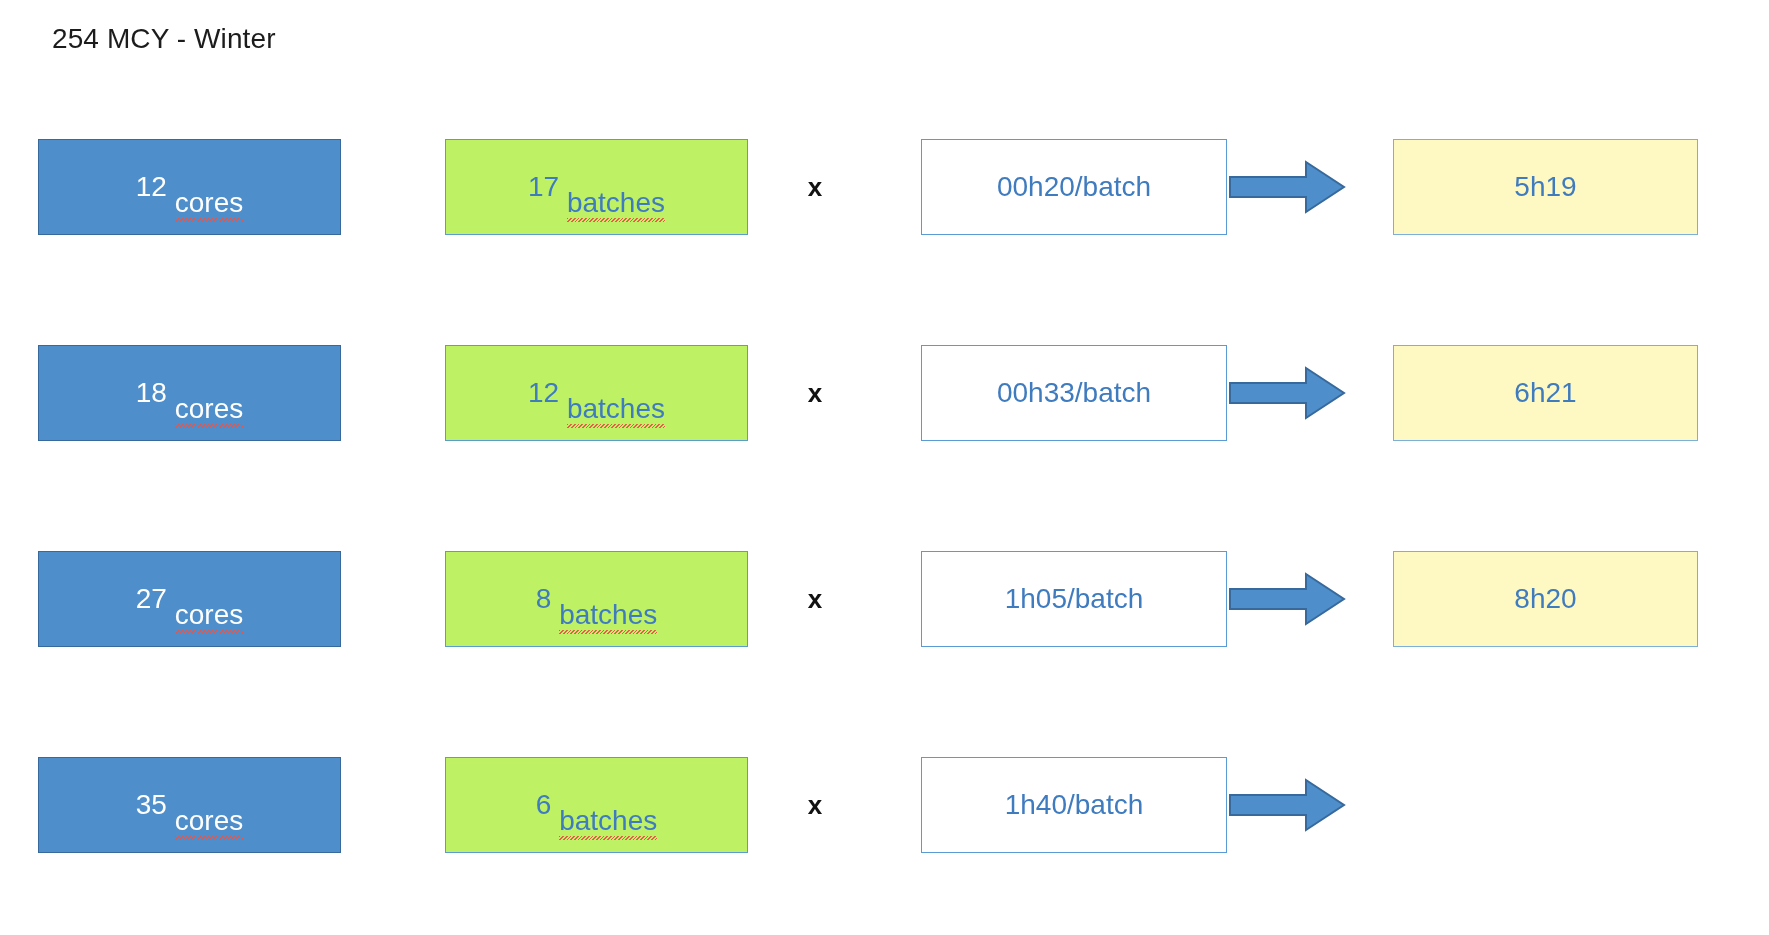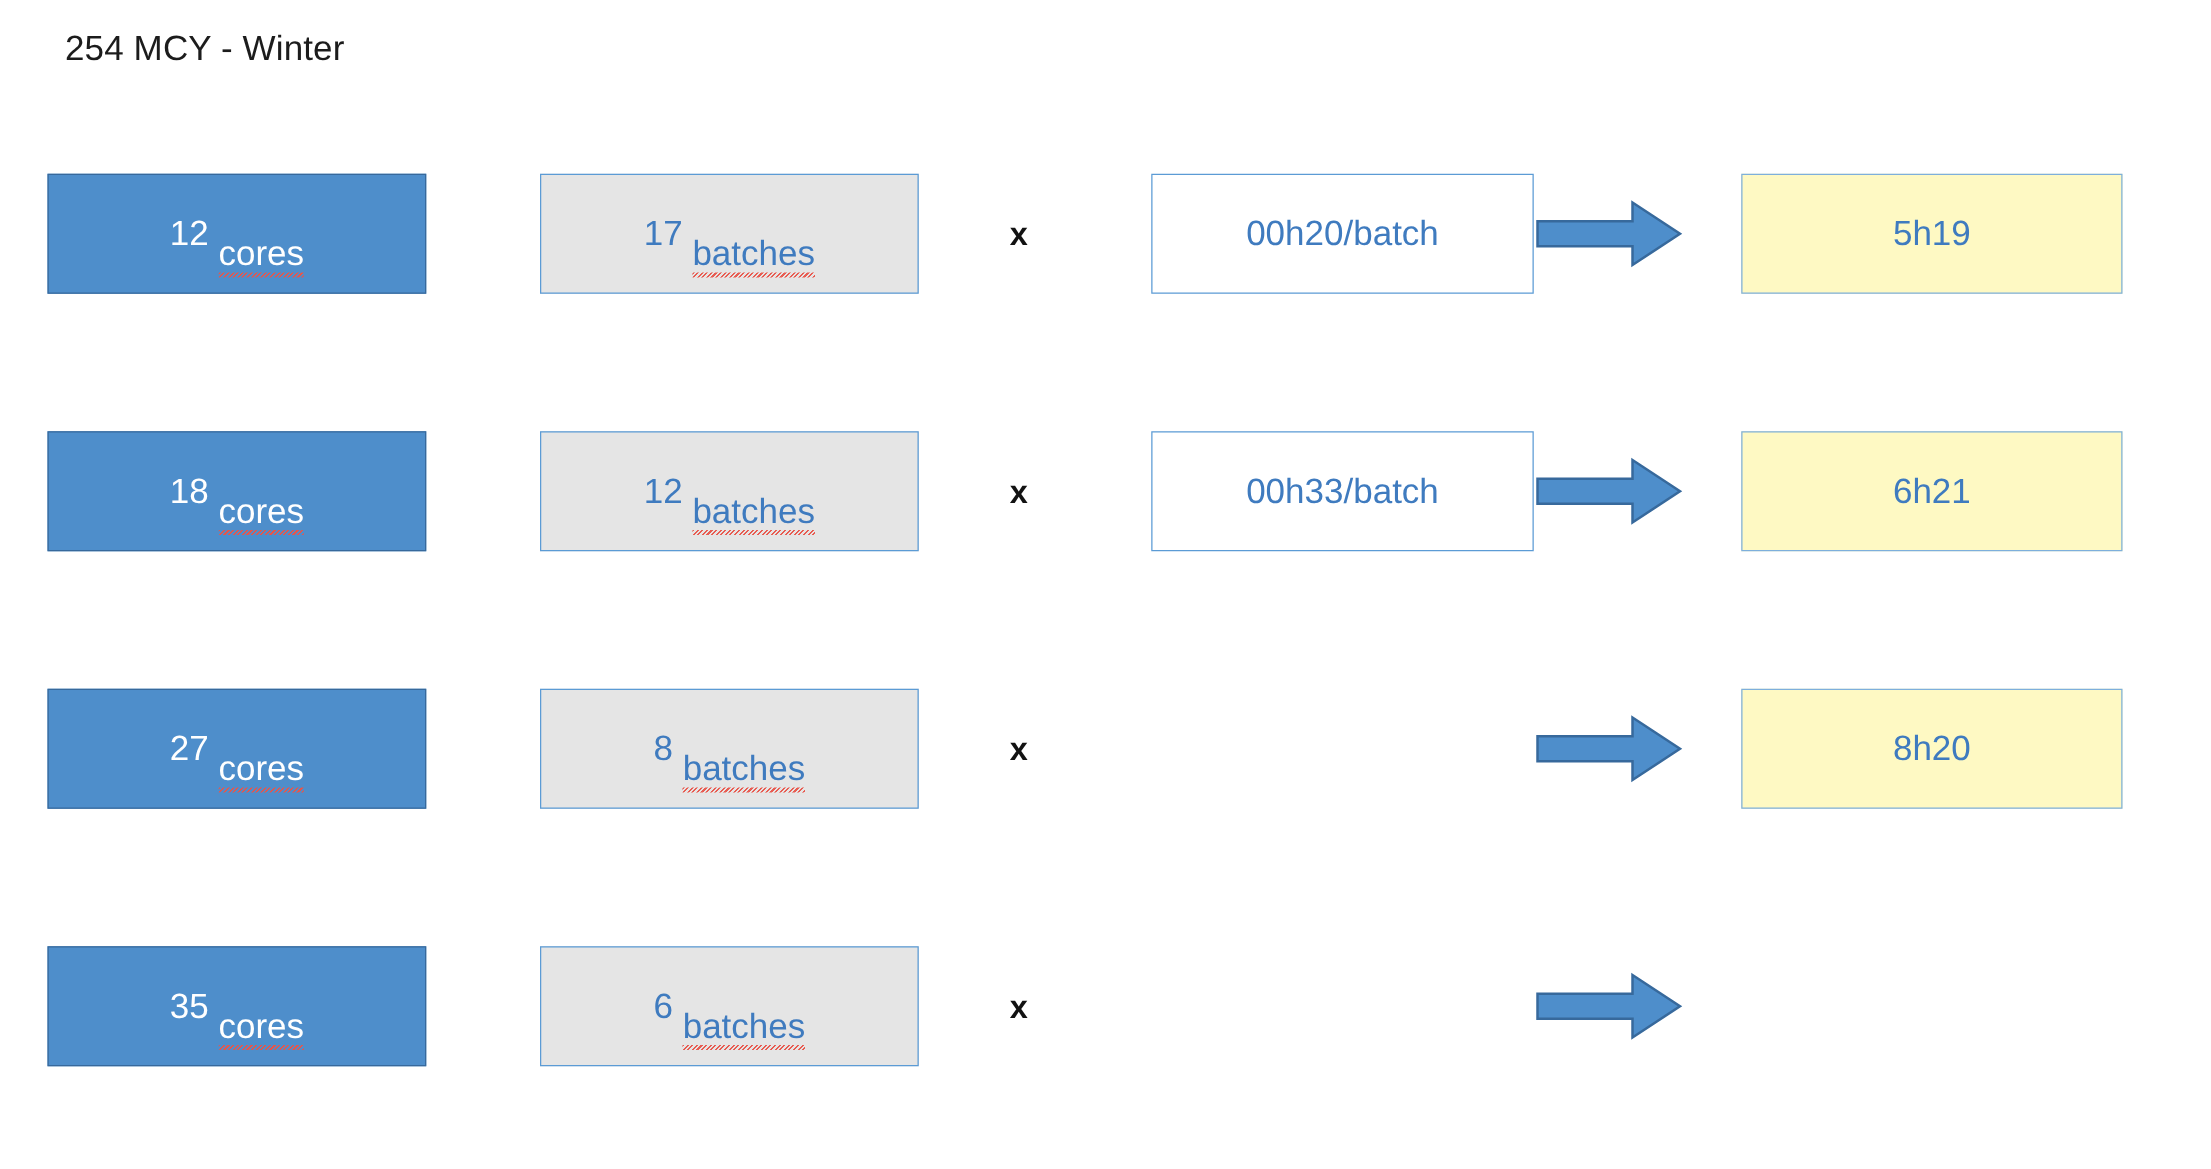--- a/index.html
+++ b/index.html
@@ -62,23 +62,23 @@
   .cores-box {
     left: 38px;
     width: 303px;
     background: #4e8ecb;
     border: 1px solid #37699c;
     color: #ffffff;
   }
 
   
   .batches-box {
-    left: 432px;
+    left: 445px;
     width: 303px;
-    background: #e5e5e5;
+    background: #bef264;
     border: 1px solid #5b9bd5;
     color: #3f7bbf;
   }
 
   
   .mult {
     left: 795px;
     width: 40px;
     background: transparent;
     border: none;
@@ -177,36 +177,38 @@
   </div>
 
   <div class="row row-2">
     <div class="box cores-box">
       <span>27</span>&nbsp;<span class="sp">cores</span>
     </div>
     <div class="box batches-box">
       <span>8</span>&nbsp;<span class="sp">batches</span>
     </div>
     <div class="box mult">x</div>
+    <div class="box rate-box">1h05/batch</div>
     <div class="box arrow-wrap">
       <svg width="118" height="56" viewBox="0 0 118 56" aria-hidden="true">
         <polygon points="2,18 78,18 78,3 116,28 78,53 78,38 2,38" fill="#4e8ecb" stroke="#37699c" stroke-width="2" stroke-linejoin="miter"></polygon>
       </svg>
     </div>
     <div class="box result-box">8h20</div>
   </div>
 
   <div class="row row-3">
     <div class="box cores-box">
       <span>35</span>&nbsp;<span class="sp">cores</span>
     </div>
     <div class="box batches-box">
       <span>6</span>&nbsp;<span class="sp">batches</span>
     </div>
     <div class="box mult">x</div>
+    <div class="box rate-box">1h40/batch</div>
     <div class="box arrow-wrap">
       <svg width="118" height="56" viewBox="0 0 118 56" aria-hidden="true">
         <polygon points="2,18 78,18 78,3 116,28 78,53 78,38 2,38" fill="#4e8ecb" stroke="#37699c" stroke-width="2" stroke-linejoin="miter"></polygon>
       </svg>
     </div>
   </div>
 
 </div>
 
 </body></html>

